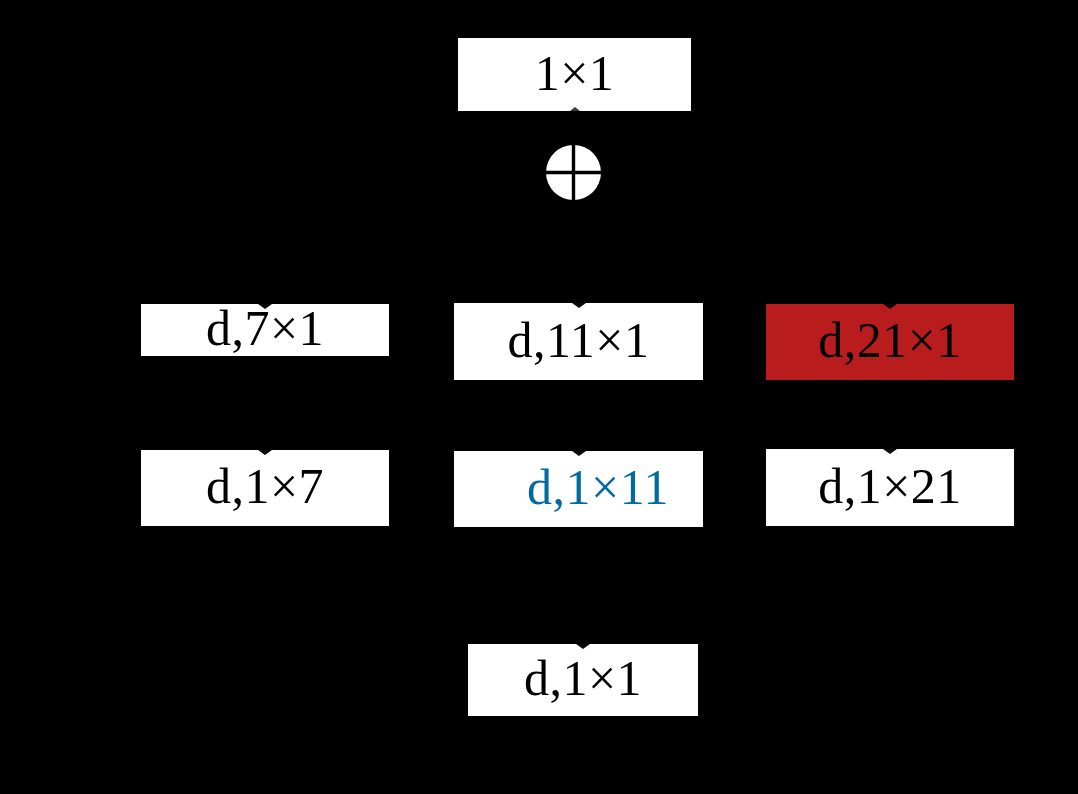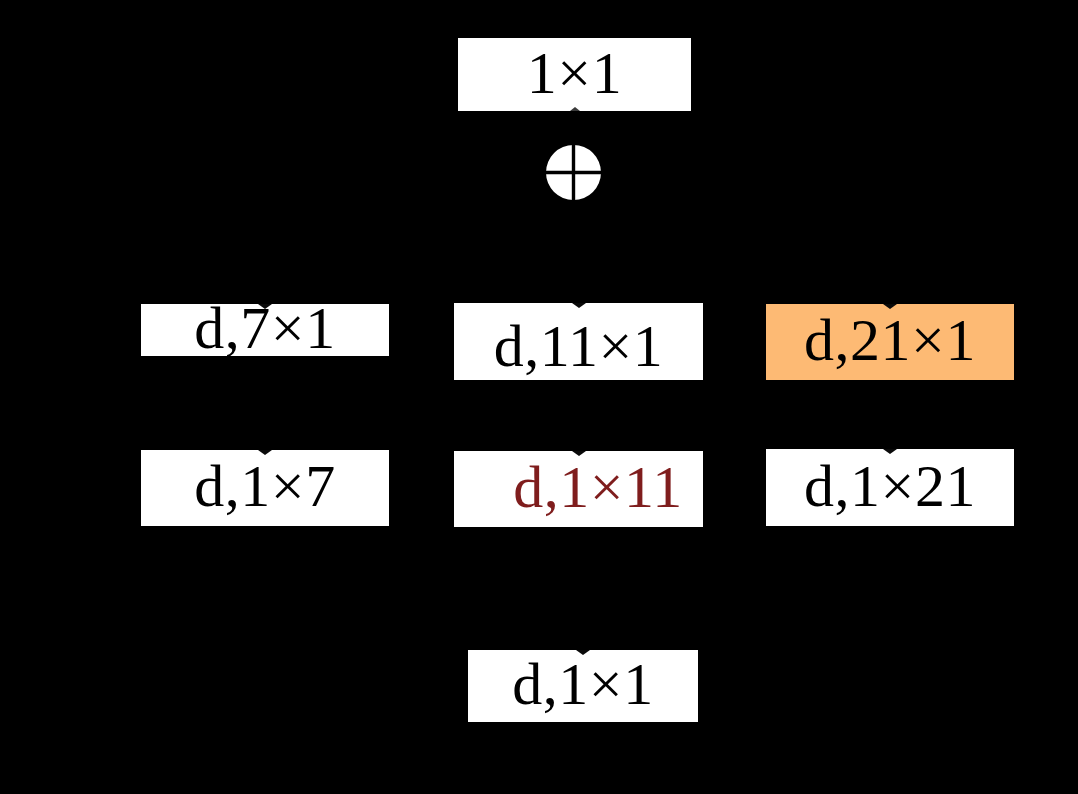--- a/index.html
+++ b/index.html
@@ -13,21 +13,21 @@
     width: 1078px;
     height: 794px;
     overflow: hidden;
     font-family: "Liberation Serif", "DejaVu Serif", serif;
   }
   .node {
     position: absolute;
     display: flex;
     align-items: center;
     justify-content: center;
-    font-size: 60px;
+    font-size: 50px;
     line-height: 1;
     letter-spacing: 0.5px;
     padding-bottom: 4px;
     box-sizing: border-box;
   }
   
   .arrow-tip-down {
     position: absolute;
     top: 0;
     left: 50%;
@@ -80,43 +80,43 @@
     <circle cx="27.5" cy="27.5" r="27.5" fill="#ffffff"></circle>
     <line x1="27.5" y1="0" x2="27.5" y2="55" stroke="#000000" stroke-width="3.4"></line>
     <line x1="0" y1="27.5" x2="55" y2="27.5" stroke="#000000" stroke-width="3.4"></line>
   </svg>
 
   <div class="node" id="node-dw-7x1" style="background: rgb(255, 255, 255); color: rgb(0, 0, 0);">
     <span>d,7×1</span>
     <div class="arrow-tip-down"></div>
   </div>
 
-  <div class="node" id="node-dw-11x1" style="background: rgb(255, 255, 255); color: rgb(0, 0, 0); align-items: flex-end;">
+  <div class="node" id="node-dw-11x1" style="background: rgb(255, 255, 255); color: rgb(0, 0, 0);">
     <span>d,11×1</span>
     <div class="arrow-tip-down"></div>
   </div>
 
-  <div class="node" id="node-dw-21x1" style="background: #fdba74; color: rgb(0, 0, 0); justify-content: center;">
+  <div class="node" id="node-dw-21x1" style="background: #b91c1c; color: rgb(0, 0, 0); justify-content: center;">
     <span>d,21×1</span>
     <div class="arrow-tip-down"></div>
   </div>
 
   <div class="node" id="node-dw-1x7" style="background: rgb(255, 255, 255); color: rgb(0, 0, 0);">
     <span>d,1×7</span>
     <div class="arrow-tip-down"></div>
   </div>
 
-  <div class="node" id="node-dw-1x11" style="background: rgb(255, 255, 255); color: #7f1d1d; padding-left: 39px;">
+  <div class="node" id="node-dw-1x11" style="background: rgb(255, 255, 255); color: #0369a1; padding-left: 39px;">
     <span>d,1×11</span>
     <div class="arrow-tip-down"></div>
   </div>
 
   <div class="node" id="node-dw-1x21" style="background: rgb(255, 255, 255); color: rgb(0, 0, 0); align-items: center;">
     <span>d,1×21</span>
     <div class="arrow-tip-down"></div>
   </div>
 
-  <div class="node" id="node-dw-1x1" style="background: rgb(255, 255, 255); color: rgb(0, 0, 0); margin-top: 6px;">
+  <div class="node" id="node-dw-1x1" style="background: rgb(255, 255, 255); color: rgb(0, 0, 0);">
     <span>d,1×1</span>
     <div class="arrow-tip-down"></div>
   </div>
 
 </div>
 
 </body></html>

